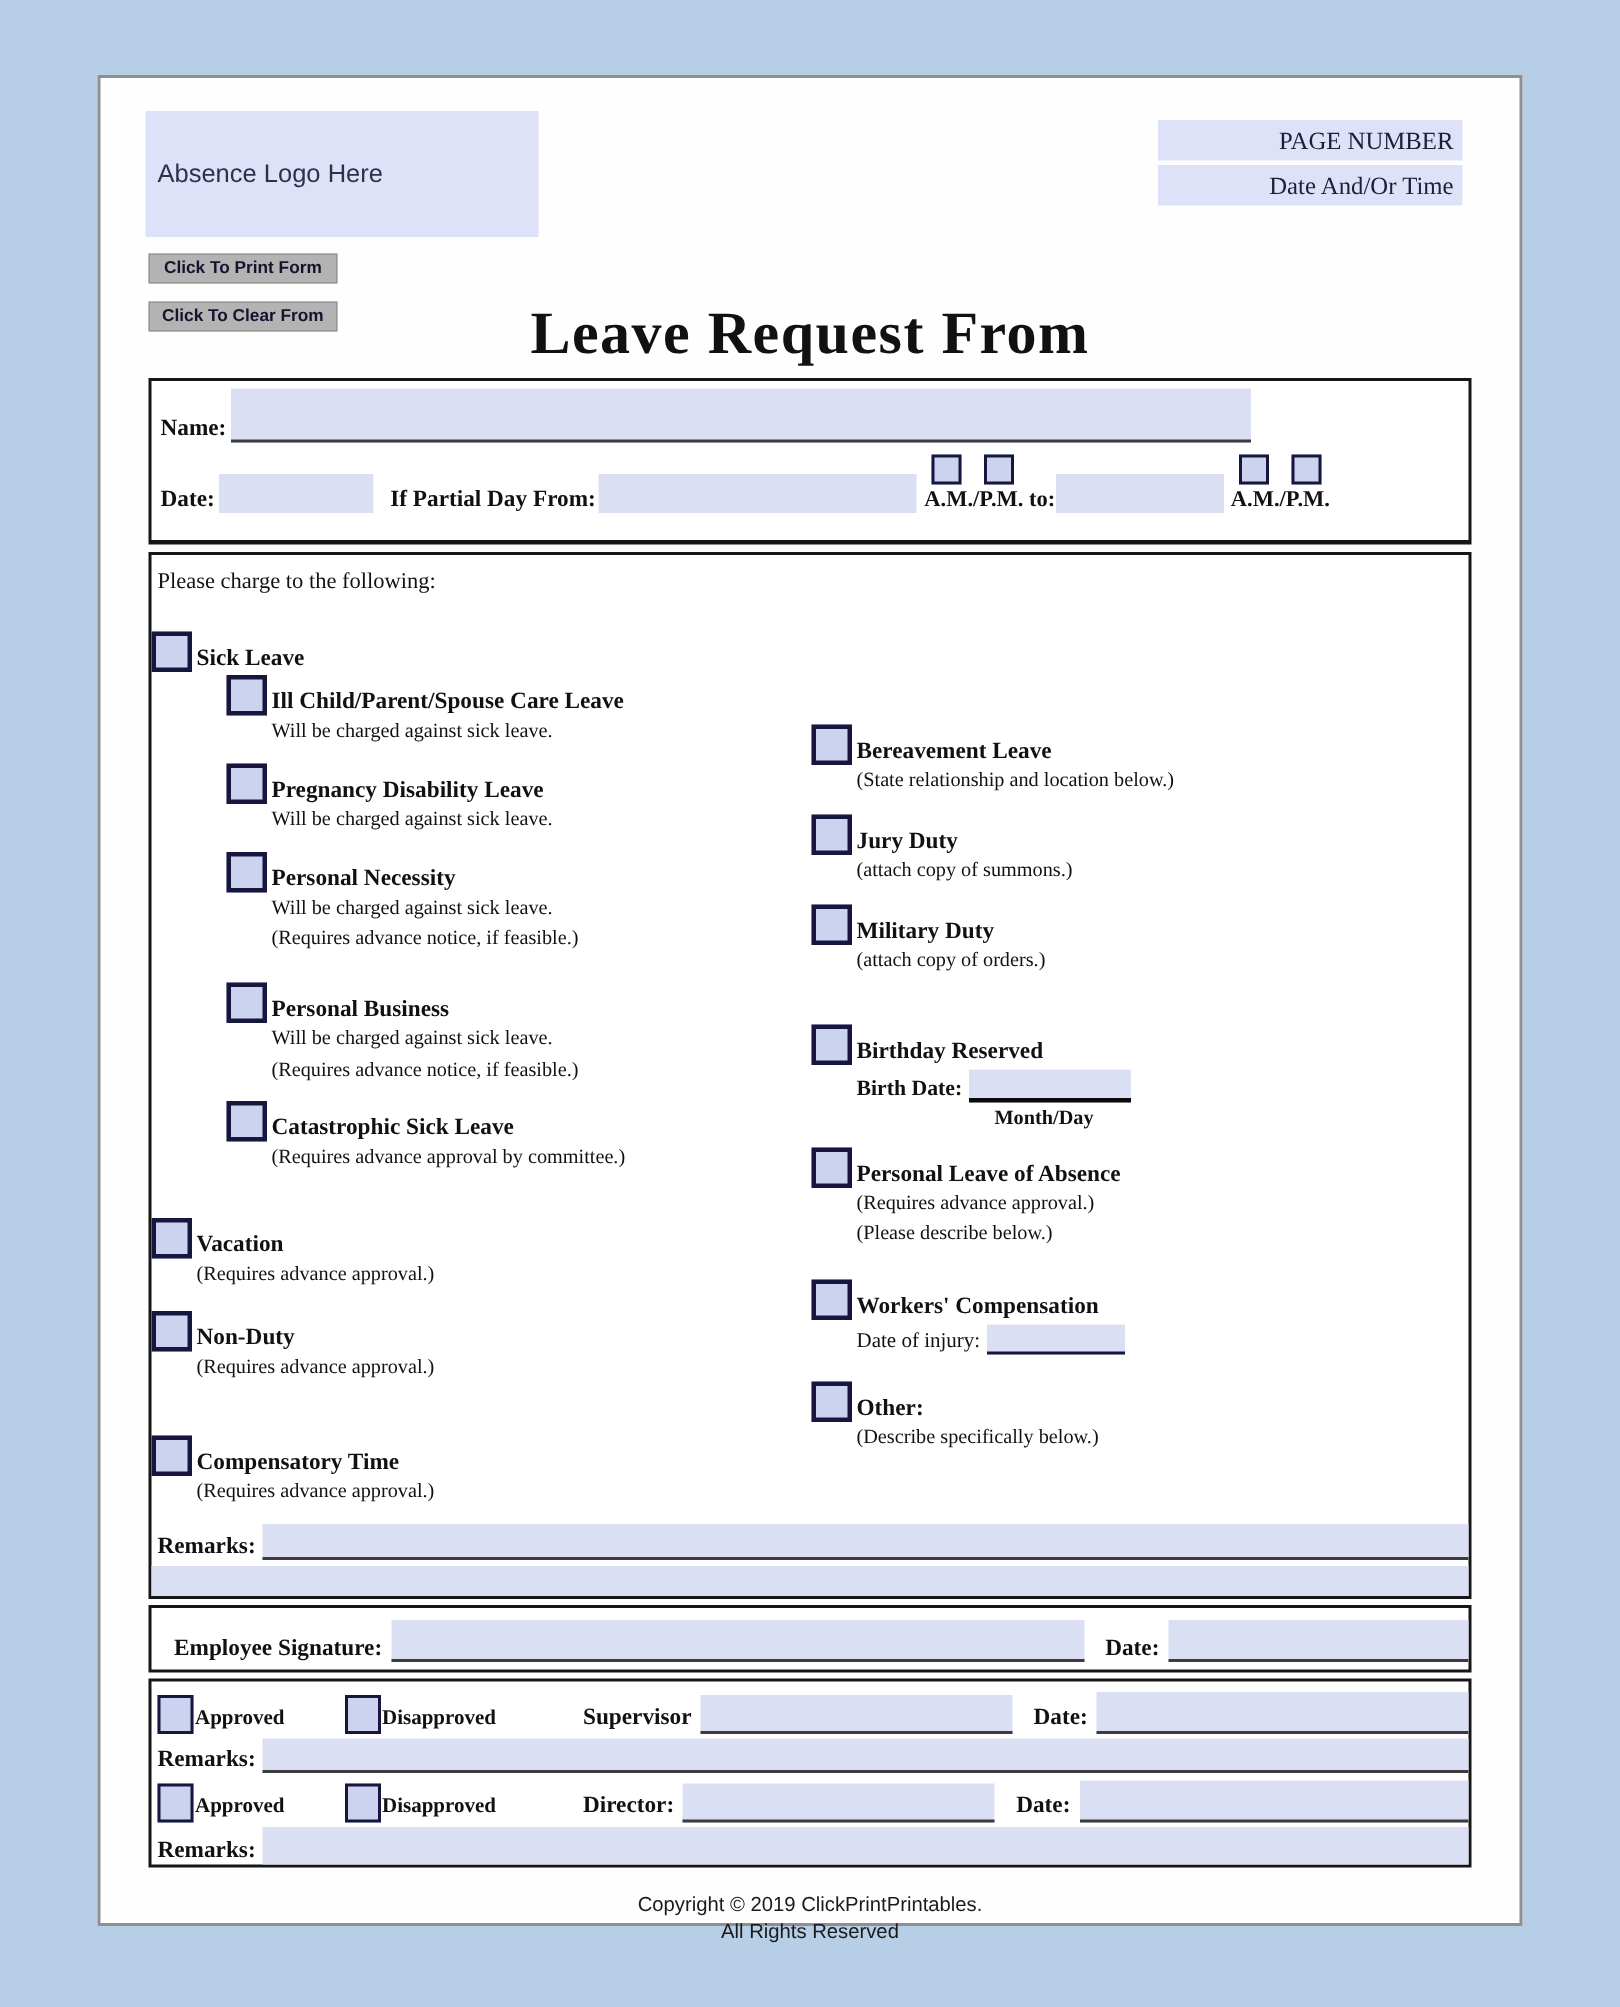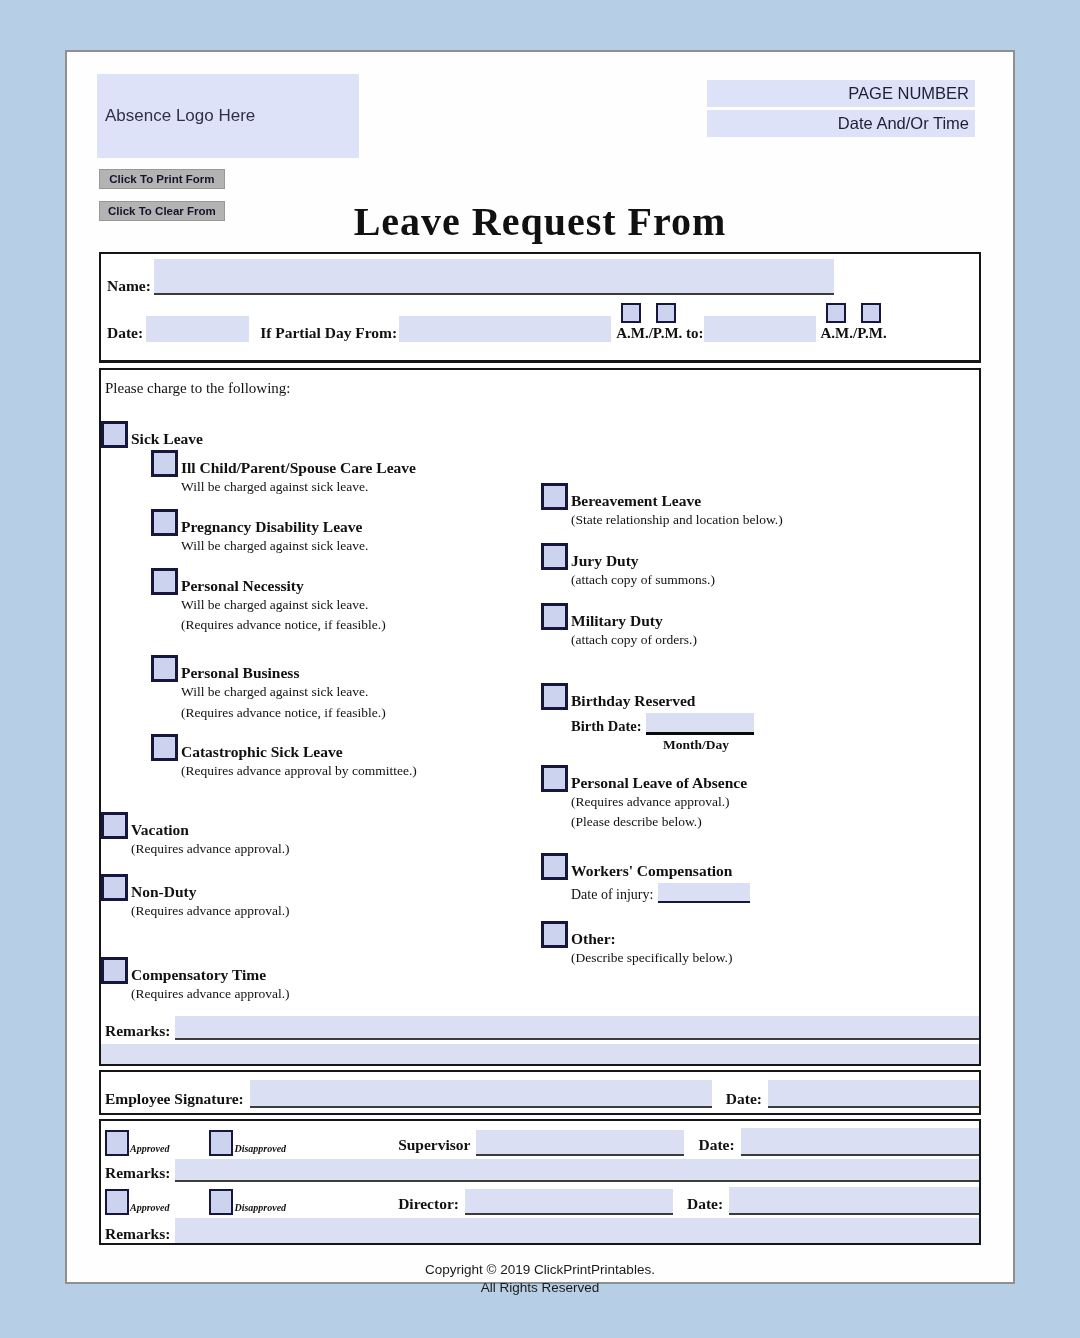--- a/index.html
+++ b/index.html
@@ -3,21 +3,21 @@
 <meta charset="utf-8">
 <style>
   * { box-sizing: border-box; }
   body { margin: 0; background: #b6cfe6; font-family: "Liberation Serif", serif; color: #111; }
   .page { width: 950px; height: 1234px; margin: 50px auto; background: #fefefe; border: 2px solid #8f8f8f; position: relative; }
 
   
   .logo-box { position: absolute; left: 30px; top: 22px; width: 262px; height: 84px; background: #dde2f8;
     display: flex; align-items: center; padding-left: 8px; font-family: "Liberation Sans", sans-serif;
     font-size: 17px; color: #30304a; }
-  .meta { position: absolute; right: 38px; top: 28px; width: 268px; font-family: Liberation Sans, sans-serif; text-align: right; }
+  .meta { position: absolute; right: 38px; top: 28px; width: 203px; font-family: Liberation Serif, serif; text-align: right; }
   .meta-row { background: #dde2f8; height: 27px; margin-bottom: 3px; display: flex; align-items: center;
     justify-content: flex-end; padding-right: 6px; font-size: 16.5px; color: #1e1e38; }
   .btns { position: absolute; left: 32px; top: 117px; display: flex; gap: 12px; flex-direction: column; }
   .btn { background: #b3b3b3; border: 1px solid #989898; font-family: "Liberation Sans", sans-serif;
     font-size: 11.5px; font-weight: 700; color: #14142e; padding: 3px 8px; cursor: pointer; }
 
   .content { padding-top: 146px; }
   .title { text-align: center; font-size: 40px; font-weight: 700; letter-spacing: 1px; margin: 0; }
   .subtitle { text-align: center; font-family: "Liberation Sans", sans-serif; font-weight: 700; font-size: 13px; margin-top: 2px; }
 
@@ -56,31 +56,31 @@
   .bd-row { display: flex; align-items: flex-end; font-weight: 700; font-size: 14.5px; margin-top: 3px; }
   .bd-fld { width: 108px; height: 22px; border-bottom: 3px solid #0a0a0a; margin-left: 5px; }
   .bd-md { font-weight: 700; font-size: 13.5px; margin: 2px 0 0 92px; }
   .inj-row { display: flex; align-items: flex-end; font-size: 14px; margin-top: 3px; }
   .inj-fld { width: 92px; height: 20px; border-bottom: 2px solid #16163f; margin-left: 5px; }
   .remarks-row { display: flex; align-items: flex-end; padding-left: 4px; margin-top: 12px; }
   .remarks-fld { flex: 1; height: 24px; margin-left: 5px; }
   .band { height: 20px; background: #dbdff4; margin-top: 4px; }
 
   
-  .box3 { margin-top: 4px; display: flex; align-items: flex-end; padding: 8px 0 5px 4px; }
+  .box3 { margin-top: 4px; display: flex; align-items: flex-end; padding: 8px 0 5px 15px; }
   .sig-fld { width: 462px; height: 28px; margin-left: 6px; }
   .dlbl { margin-left: 14px; }
   .date-fld { flex: 1; height: 28px; margin-left: 6px; }
 
   
   .box4 { margin-top: 4px; padding: 5px 0 0 4px; }
   .app-row { display: flex; align-items: flex-end; padding-top: 2px; }
-  .app-lbl { font-weight: 700; font-size: 10px; margin: 0 0 2px 1px; font-style: italic; }
+  .app-lbl { font-weight: 700; font-size: 14px; margin: 0 0 2px 1px; }
   .gap1 { margin-left: 40px; }
-  .role-lbl { margin-left: 112px; margin-bottom: 2px; text-align: right; }
+  .role-lbl { margin-left: 58px; margin-bottom: 2px; text-align: right; }
   .role-fld { width: 208px; height: 26px; margin-left: 6px; }
   .rem-row { display: flex; align-items: flex-end; padding: 3px 0 0 0; }
   .rem-fld { flex: 1; height: 23px; margin-left: 5px; }
   .rem-last { border-bottom: none; height: 25px; }
 
   .footer { text-align: center; font-family: "Liberation Sans", sans-serif; font-size: 13.5px; margin-top: 17px; color: #1a1a1a; }
   .footer div { margin-top: 3px; }
 </style>
 </head>
 <body>

